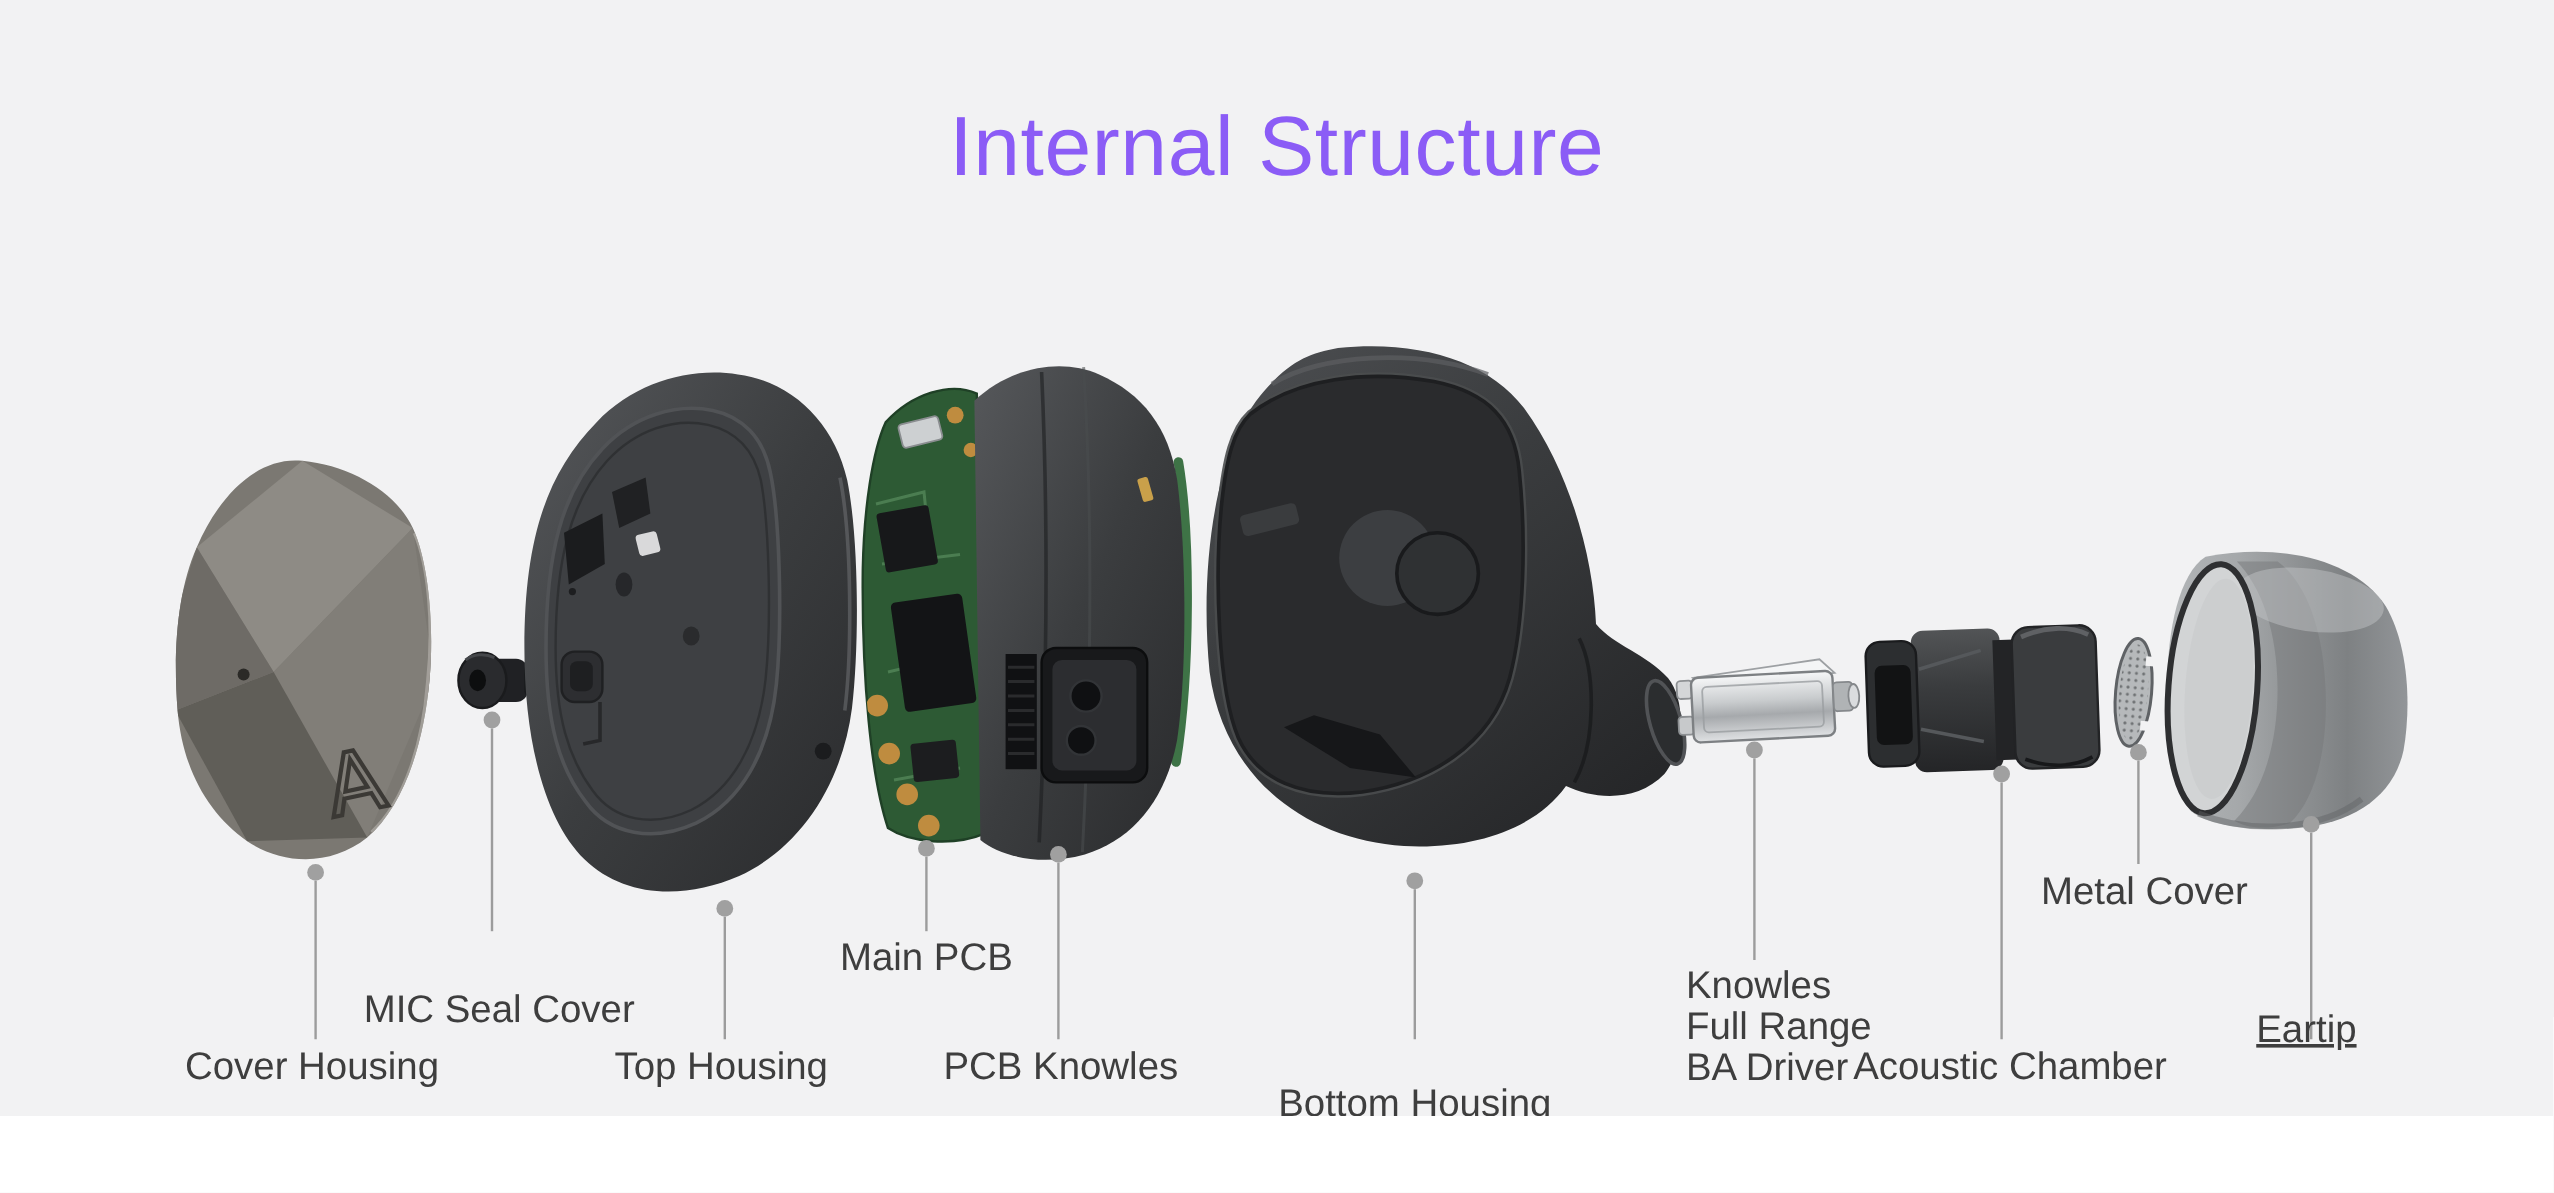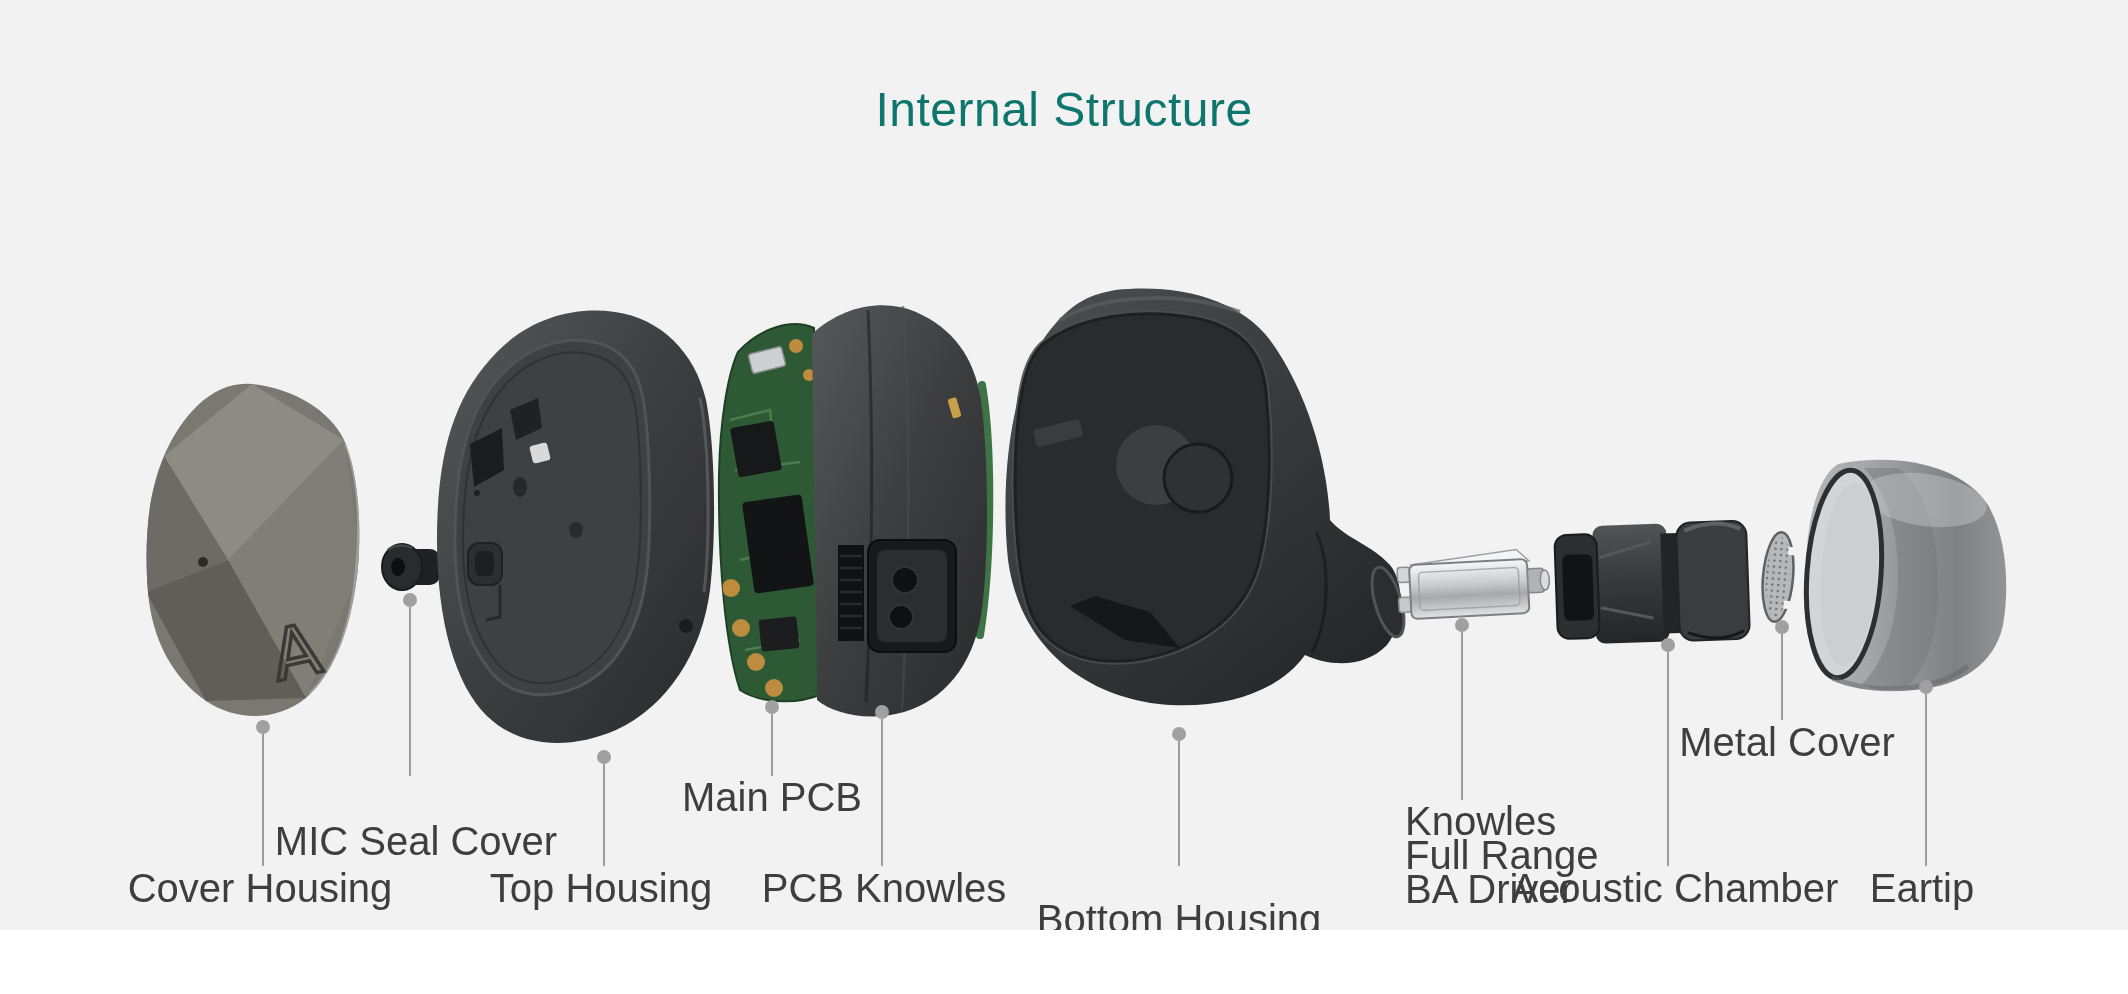--- a/index.html
+++ b/index.html
@@ -16,30 +16,30 @@
     left:0; right:0; bottom:0;
     height:64px;
     background:#ffffff;
   }
   .title{
     position:absolute;
     top:82px;
     left:50%;
     transform:translateX(-50%);
     margin:0;
-    font-size:48px;
+    font-size:70px;
     font-weight:400;
     letter-spacing:0.5px;
-    color:#0f766e;
+    color:#8b5cf6;
     white-space:nowrap;
   }
   .label{
     position:absolute;
     transform:translateX(-50%);
-    font-size:40px;
+    font-size:32px;
     line-height:34px;
     color:#3e3e3e;
     white-space:nowrap;
     text-align:center;
   }
   .label.multiline{
     transform:none;
     text-align:left;
     white-space:pre-line;
   }
@@ -242,16 +242,16 @@
   <div class="label" style="left:416px;  top:824px;">MIC Seal Cover</div>
   <div class="label" style="left:601px;  top:871px;text-align:right;">Top Housing</div>
   <div class="label" style="left:772px;  top:780px;">Main PCB</div>
   <div class="label" style="left:884px;  top:871px;">PCB Knowles</div>
   <div class="label" style="left:1179px; top:902px;">Bottom Housing</div>
   <div class="label" style="left:1675px; top:871px;">Acoustic Chamber</div>
   <div class="label multiline" style="left:1405px; top:804px;">Knowles
 Full Range
 BA Driver</div>
   <div class="label" style="left:1787px; top:725px;">Metal Cover</div>
-  <div class="label" style="left:1922px; top:871px;">Eartip</div>
+  <div class="label" style="left:1922px; top:840px;text-decoration:underline;">Eartip</div>
 
   <div class="bottom-strip"></div>
 </div>
 
 </body></html>

